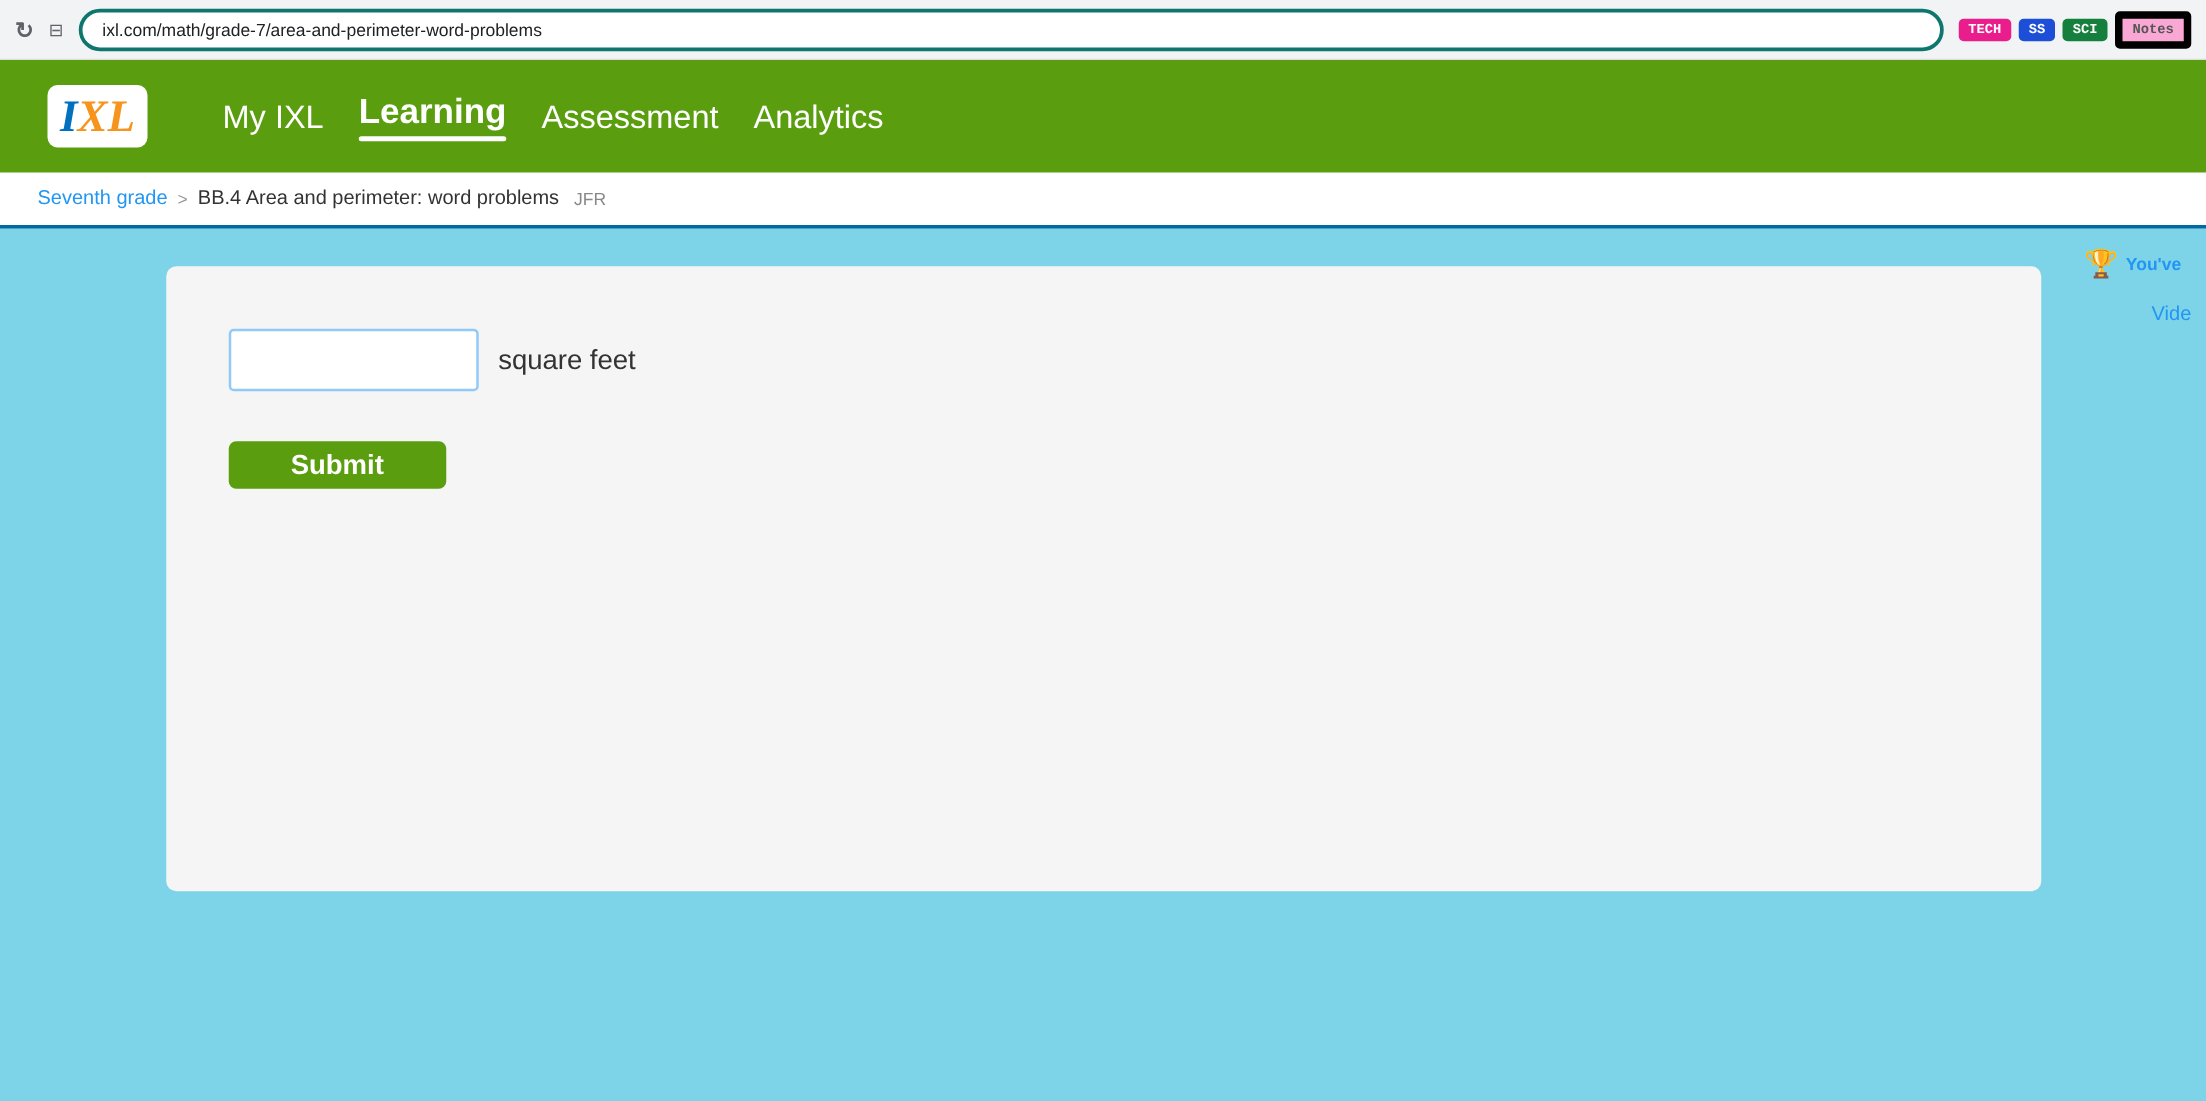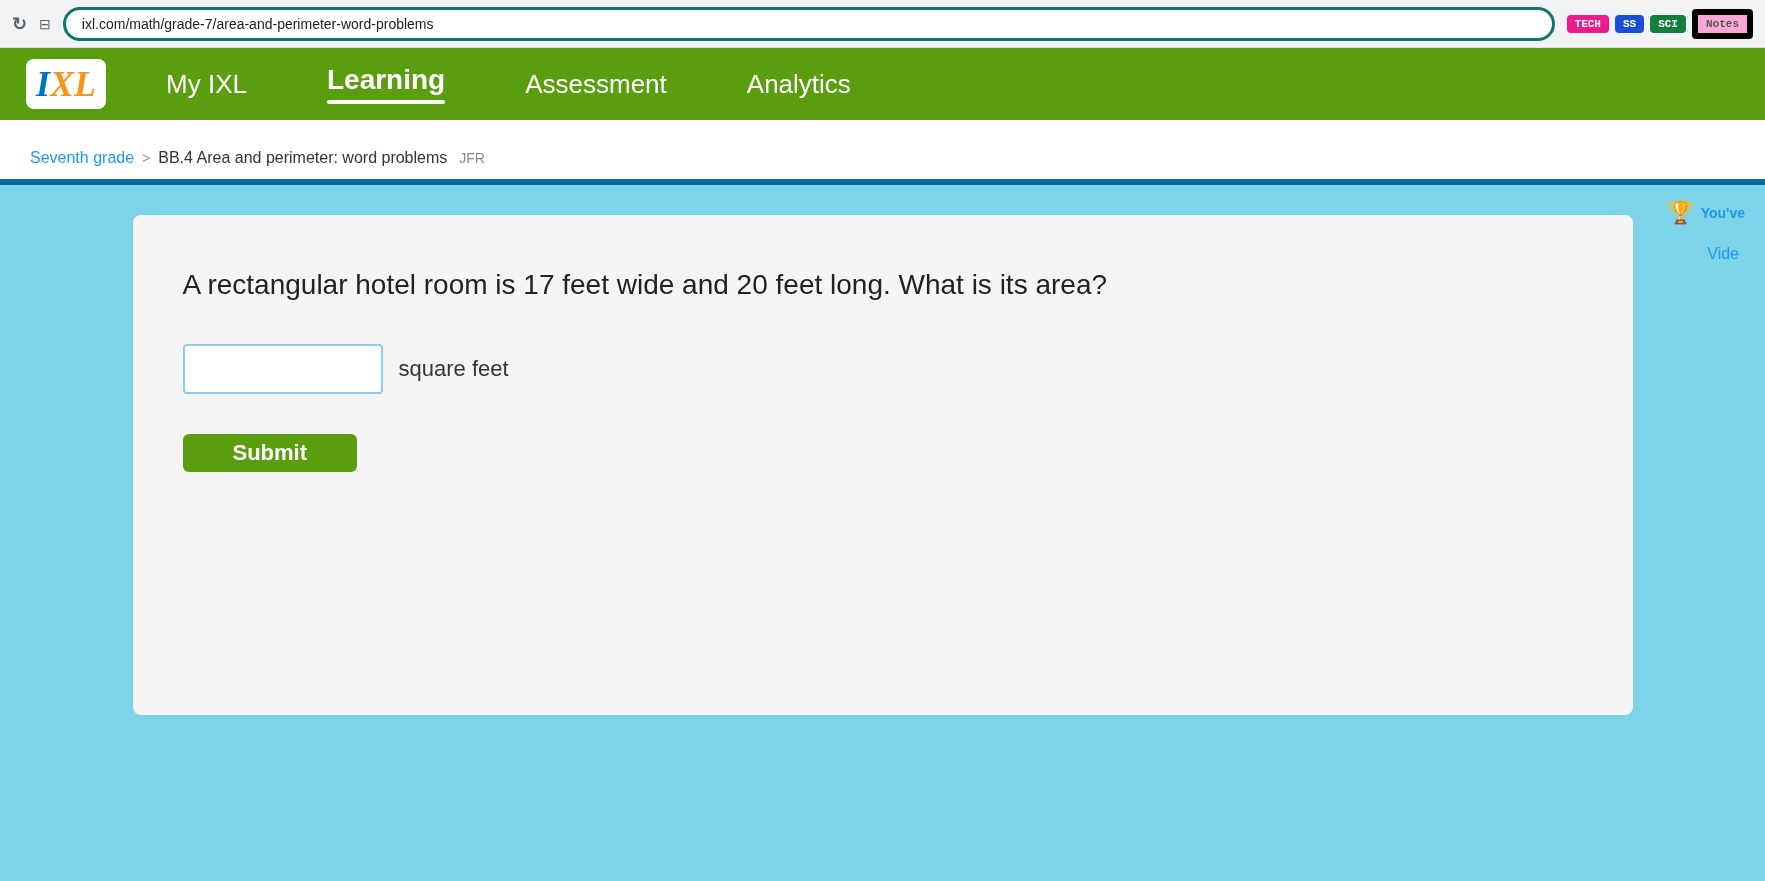--- a/index.html
+++ b/index.html
@@ -59,43 +59,43 @@
     .ext-tech { background: #e91e8c; }
     .ext-ss { background: #1d4ed8; }
     .ext-sci { background: #15803d; }
     .ext-notif { background: #f9a8d4; color: #555; border: 6px solid #000000; }
 
     
     .ixl-header {
       background: #5a9e0f;
       display: flex;
       align-items: center;
-      height: 72px;
-      padding: 0 26px;
+      height: 90px;
+      padding: 0 38px;
       position: relative;
     }
     .ixl-logo {
       background: #fff;
       border-radius: 8px;
       padding: 4px 10px;
       margin-right: 60px;
     }
     .ixl-logo-text {
       font-size: 36px;
       font-weight: 900;
       color: #f7941d;
       font-style: italic;
       font-family: Georgia, serif;
     }
     .ixl-logo-text span {
       color: #0070c0;
     }
     .nav-items {
       display: flex;
-      gap: 80px;
+      gap: 28px;
       align-items: center;
     }
     .nav-item {
       color: #fff;
       font-size: 26px;
       font-weight: 500;
       cursor: pointer;
       padding: 4px 0;
       text-decoration: none;
     }
@@ -114,22 +114,21 @@
 
     
     .breadcrumb-bar {
       background: #fff;
       padding: 12px 30px;
       display: flex;
       align-items: center;
       gap: 8px;
       font-size: 16px;
       color: #555;
-      border-bottom: 6px solid #0369a1;
-      margin-top: 17px;
+      border-bottom: 3px solid #0369a1;
     }
     .breadcrumb-link {
       color: #2196f3;
       cursor: pointer;
       text-decoration: none;
     }
     .breadcrumb-separator {
       color: #999;
       font-size: 14px;
     }
@@ -167,21 +166,21 @@
     .score-text {
       color: #2196f3;
       font-size: 14px;
       font-weight: 600;
     }
 
     
     .video-hint {
       position: absolute;
       top: 60px;
-      right: 26px;
+      right: 12px;
       color: #2196f3;
       font-size: 16px;
       font-weight: 500;
     }
 
     
     .question-card {
       background: #f5f5f5;
       border-radius: 8px;
       margin: 10px auto;
@@ -274,21 +273,20 @@
 
   <div class="score-area">
     <span class="trophy-icon">🏆</span>
     <span class="score-text">You've</span>
   </div>
 
   <div class="video-hint">Vide</div>
 
   <div class="question-card">
 
-    <p class="question-text">A rectangular hotel room is 17 feet wide and 20 feet long. What is its area?</p>
 
     <div class="answer-row">
       <input type="text" class="answer-input" placeholder="" style="">
       <span class="unit-label">square feet</span>
     </div>
 
     <button class="submit-btn">Submit</button>
 
   </div>
 </div>

